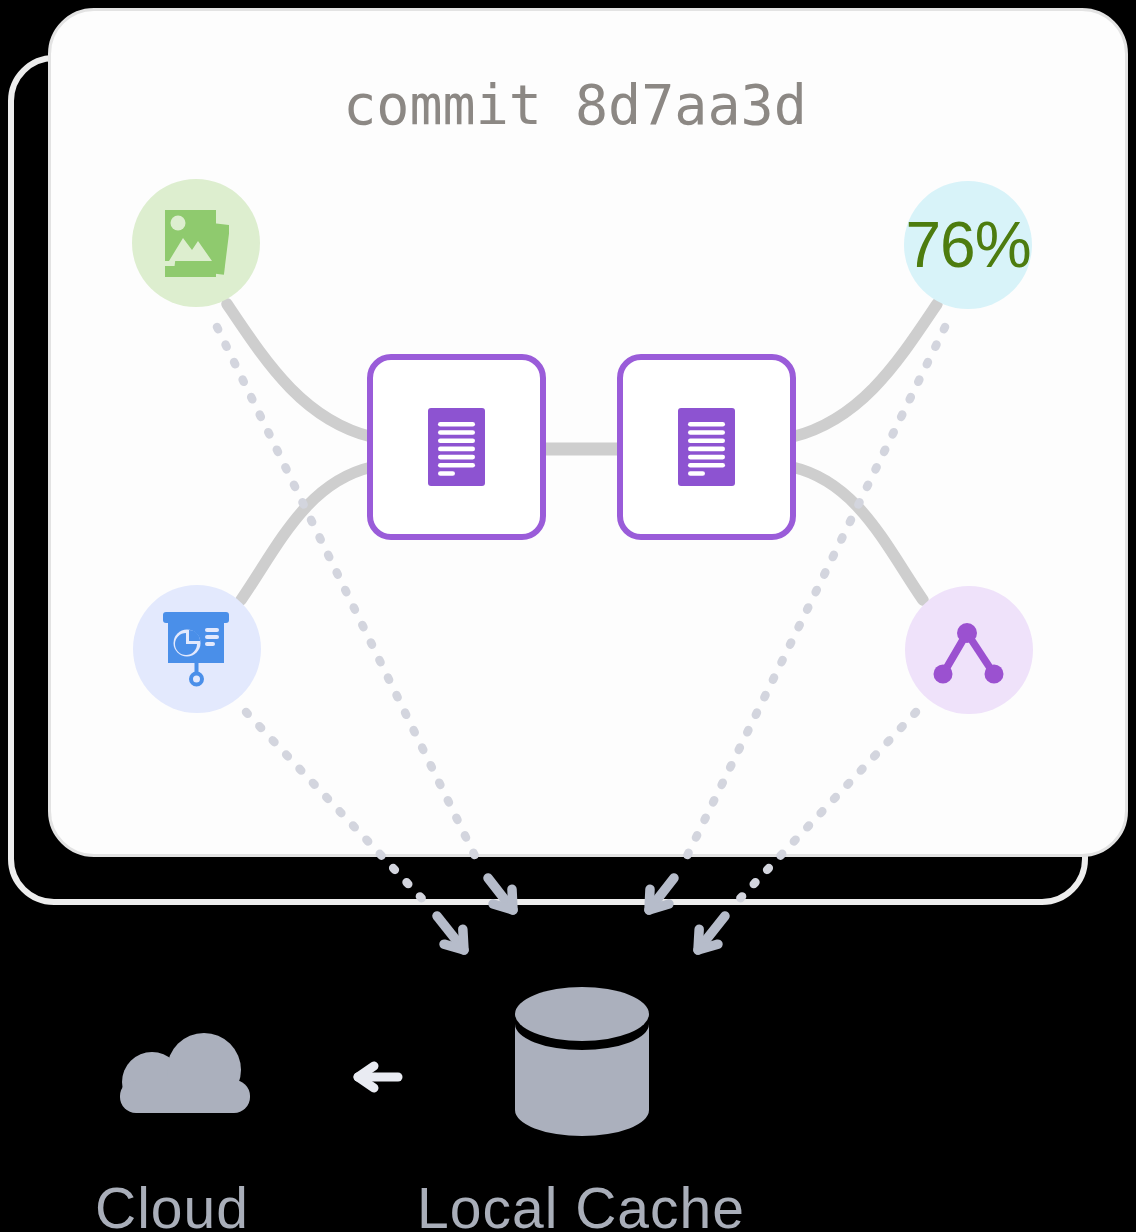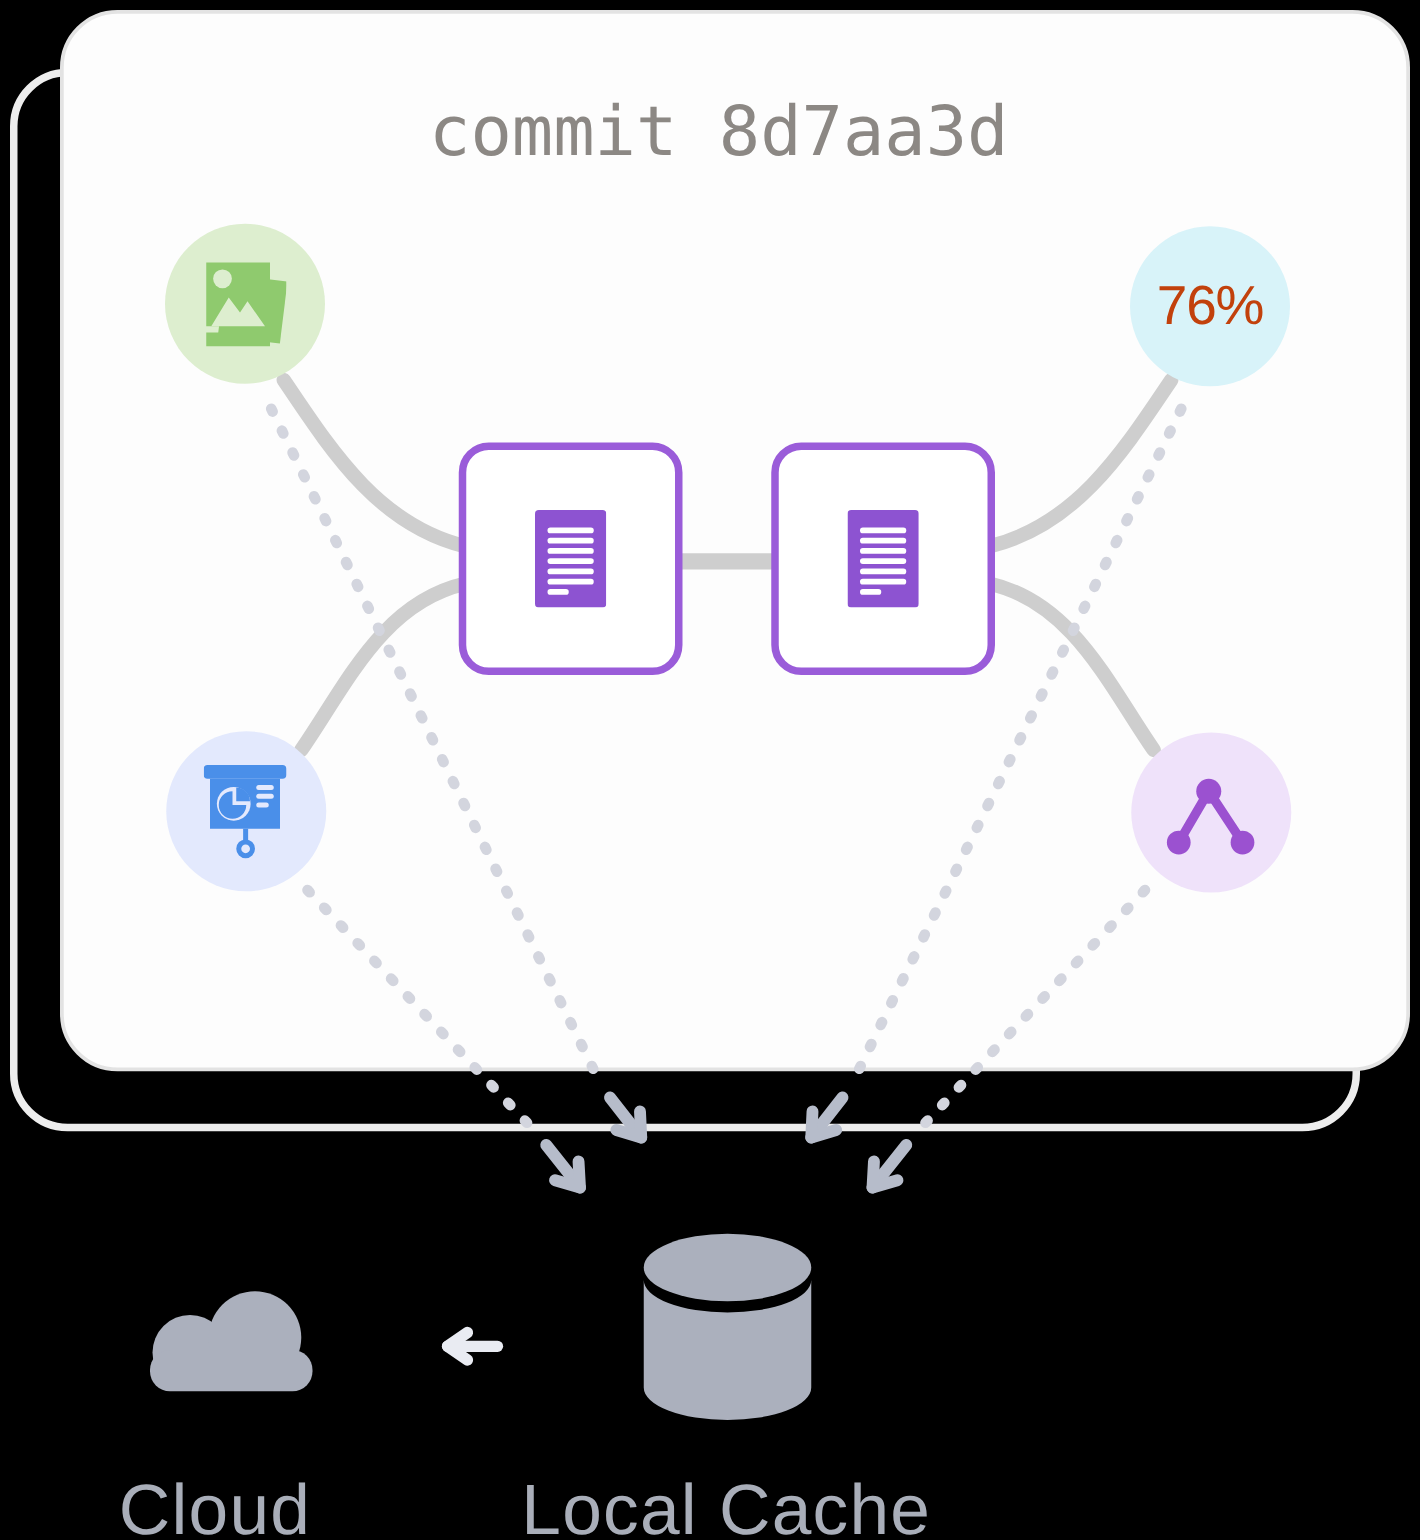--- a/index.html
+++ b/index.html
@@ -34,22 +34,22 @@
   .asset-circle{
     width:128px;height:128px;border-radius:50%;
     display:flex;align-items:center;justify-content:center;
     z-index:10;
   }
   .circle-images{left:132px;top:179px;background:#ddeecf;}
   .circle-coverage{left:904px;top:181px;background:#d8f3f9;}
   .circle-slides{left:133px;top:585px;background:#e3e9fd;}
   .circle-graph{left:905px;top:586px;background:#efe2fa;}
   .coverage-text{
-    font-size:44px;line-height:56px;font-weight:300;
-    color:#c2410c;letter-spacing:-1px;
+    font-size:64px;line-height:56px;font-weight:300;
+    color:#4d7c0f;letter-spacing:-1px;
   }
   
   .doc-box{
     width:179px;height:186px;box-sizing:border-box;
     background:#ffffff;border:6px solid #9a5cd9;border-radius:24px;
     display:flex;align-items:center;justify-content:center;
     z-index:10;
   }
   .doc-box-left{left:367px;top:354px;}
   .doc-box-right{left:617px;top:354px;}

